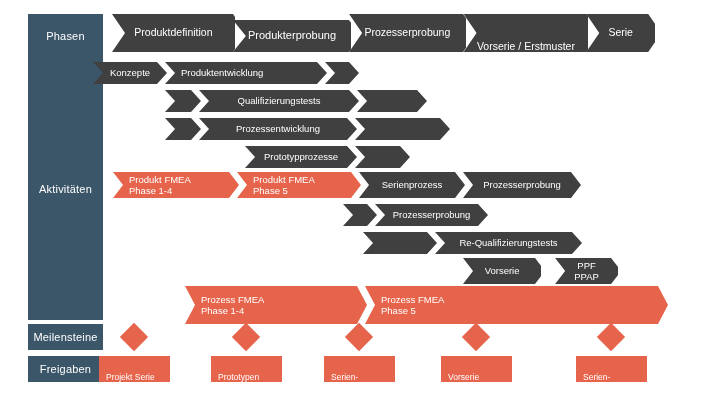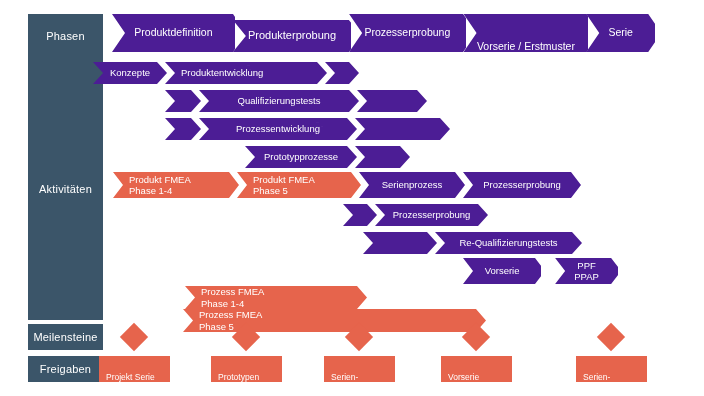--- a/index.html
+++ b/index.html
@@ -32,21 +32,21 @@
     display:flex;align-items:center;
     box-sizing:border-box;
     color:#ffffff;
     font-size:9.5px;
     line-height:11.5px;
     white-space:pre-line;
   }
   .seg .txt{position:relative;z-index:3;padding-left:16px;}
   .seg.center .txt{padding-left:0;width:100%;text-align:center;}
 
-  .dark{background:#4c1d95;}
+  .dark{background:#404040;}
   .orange{background:#e6644c;}
 
   
   .diamond{
     position:absolute;
     background:#e6644c;
     transform:rotate(45deg);
   }
 
   
@@ -207,21 +207,21 @@
   <div class="row" style="left:463px;top:258px;width:155px;height:26px;">
     <div class="seg dark center" style="width:82px;clip-path:polygon(0 0, 72px 0, 82px 50%, 72px 100%, 0 100%, 10px 50%);">
       <span class="txt">Vorserie</span>
     </div>
     <div class="seg dark center" style="width:66px;margin-left:14px;clip-path:polygon(0 0, 56px 0, 66px 50%, 56px 100%, 0 100%, 10px 50%);">
       <span class="txt">PPF
 PPAP</span>
     </div>
   </div>
 
-  <div class="row" style="left:185px;top:286px;width:483px;height:38px;flex-direction:column;">
+  <div class="row" style="left:185px;top:286px;width:483px;height:38px;">
     <div class="seg orange" style="width:182px;clip-path:polygon(0 0, 172px 0, 182px 50%, 172px 100%, 0 100%, 10px 50%);">
       <span class="txt">Prozess FMEA
 Phase 1-4</span>
     </div>
     <div class="seg orange" style="width:303px;margin-left:-2px;clip-path:polygon(0 0, 293px 0, 303px 50%, 293px 100%, 0 100%, 10px 50%);">
       <span class="txt">Prozess FMEA
 Phase 5</span>
     </div>
   </div>
 

